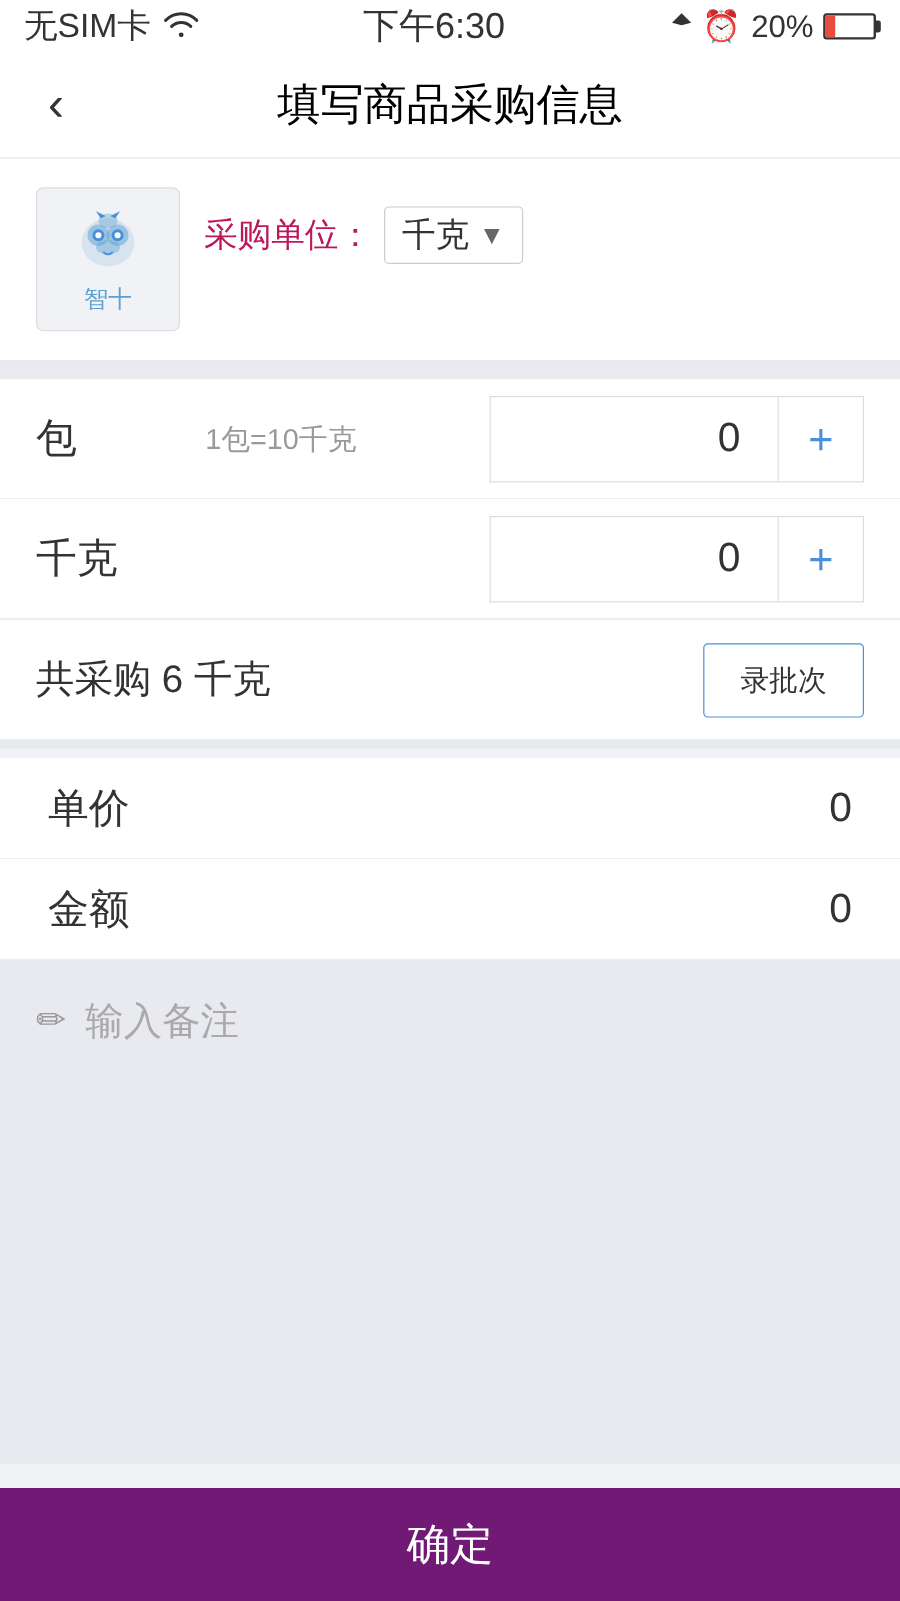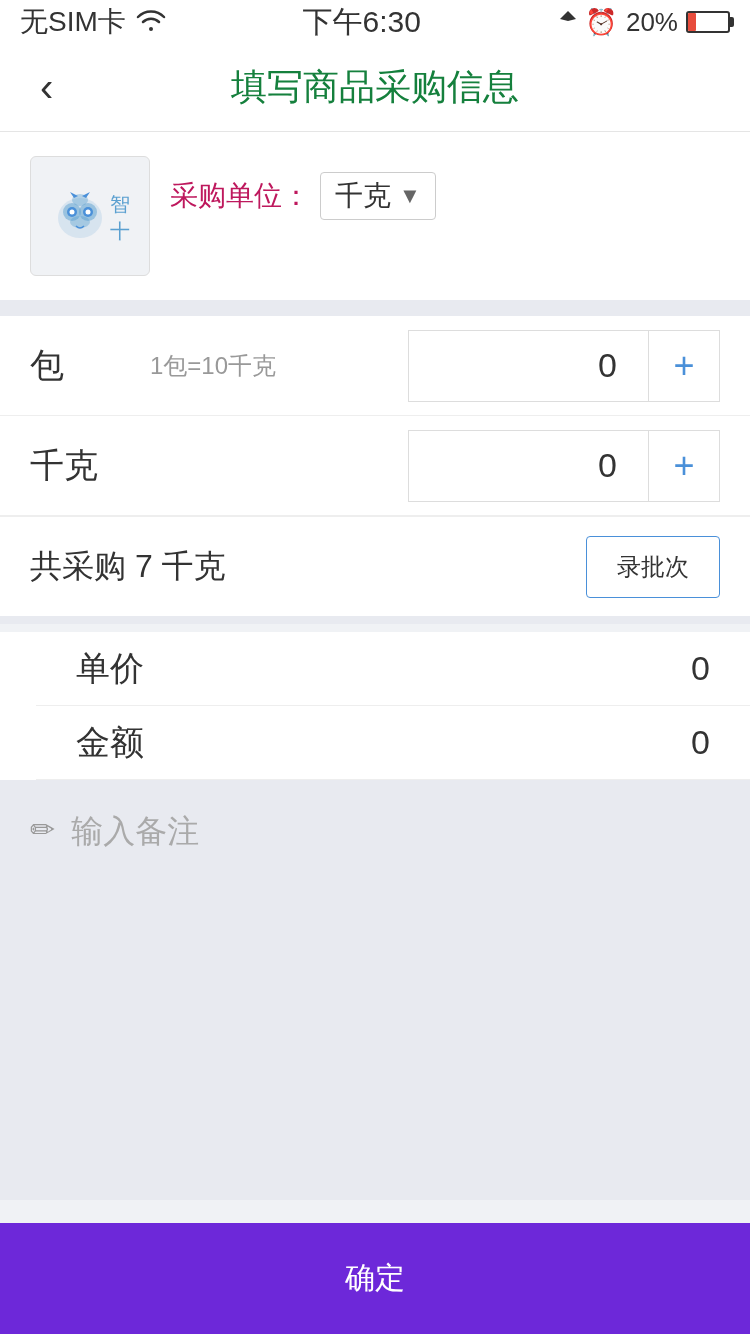--- a/index.html
+++ b/index.html
@@ -70,21 +70,21 @@
       color: #333;
       cursor: pointer;
       padding: 10px;
     }
     .nav-title {
       position: absolute;
       left: 50%;
       transform: translateX(-50%);
       font-size: 36px;
       font-weight: 500;
-      color: #15803d;
+      color: #000000;
     }
 
     
     .product-card {
       background: #fff;
       padding: 24px 30px;
       display: flex;
       align-items: flex-start;
       gap: 20px;
       border-bottom: 8px solid #e8eaf0;
@@ -97,20 +97,21 @@
       border-radius: 6px;
       display: flex;
       align-items: center;
       justify-content: center;
       flex-shrink: 0;
     }
     .product-image-inner {
       width: 80px;
       height: 60px;
       display: flex;
+      flex-direction: column;
       align-items: center;
       justify-content: center;
       color: #5ba0d0;
     }
     .owl-icon {
       font-size: 40px;
       line-height: 1;
     }
     .owl-text {
       font-size: 20px;
@@ -198,21 +199,21 @@
       border-bottom: 1px solid #eee;
     }
     .input-row-label {
       font-size: 34px;
       color: #333;
       min-width: 120px;
     }
     .input-row-sublabel {
       font-size: 24px;
       color: #999;
-      margin-left: 0;
+      margin-left: 21px;
     }
     .input-row-right {
       display: flex;
       align-items: center;
       margin-left: auto;
       gap: 0;
     }
     .number-input {
       width: 240px;
       height: 72px;
@@ -266,23 +267,22 @@
     
     .price-section {
       background: #fff;
       margin-top: 8px;
     }
     .price-row {
       display: flex;
       align-items: center;
       justify-content: space-between;
       padding: 0 40px;
-      height: 74px;
+      height: 84px;
       border-bottom: 1px solid #eee;
-      margin-left: 36px;
     }
     .price-row-label {
       font-size: 34px;
       color: #333;
     }
     .price-row-value {
       font-size: 34px;
       color: #333;
     }
 
@@ -311,24 +311,24 @@
       background: #e8eaf0;
       min-height: 300px;
     }
 
     
     .confirm-btn {
       position: fixed;
       bottom: 0;
       left: 0;
       width: 750px;
-      height: 111px;
-      background: #6d28d9;
+      height: 94px;
+      background: #701a75;
       color: #fff;
-      font-size: 30px;
+      font-size: 36px;
       display: flex;
       align-items: center;
       justify-content: center;
       cursor: pointer;
       border: none;
     }
   </style>
 </head>
 <body>
 
@@ -415,21 +415,21 @@
 
   <div class="input-row">
     <span class="input-row-label">千克</span>
     <div class="input-row-right">
       <input class="number-input" type="number" value="0" style="">
       <div class="plus-btn">+</div>
     </div>
   </div>
 
   <div class="summary-row">
-    <span class="summary-text">共采购 7 千克</span>
+    <span class="summary-text">共采购 6 千克</span>
     <button class="batch-btn">录批次</button>
   </div>
 </div>
 
 <div class="section-divider"></div>
 
 <div class="price-section">
   <div class="price-row">
     <span class="price-row-label">单价</span>
     <span class="price-row-value">0</span>

